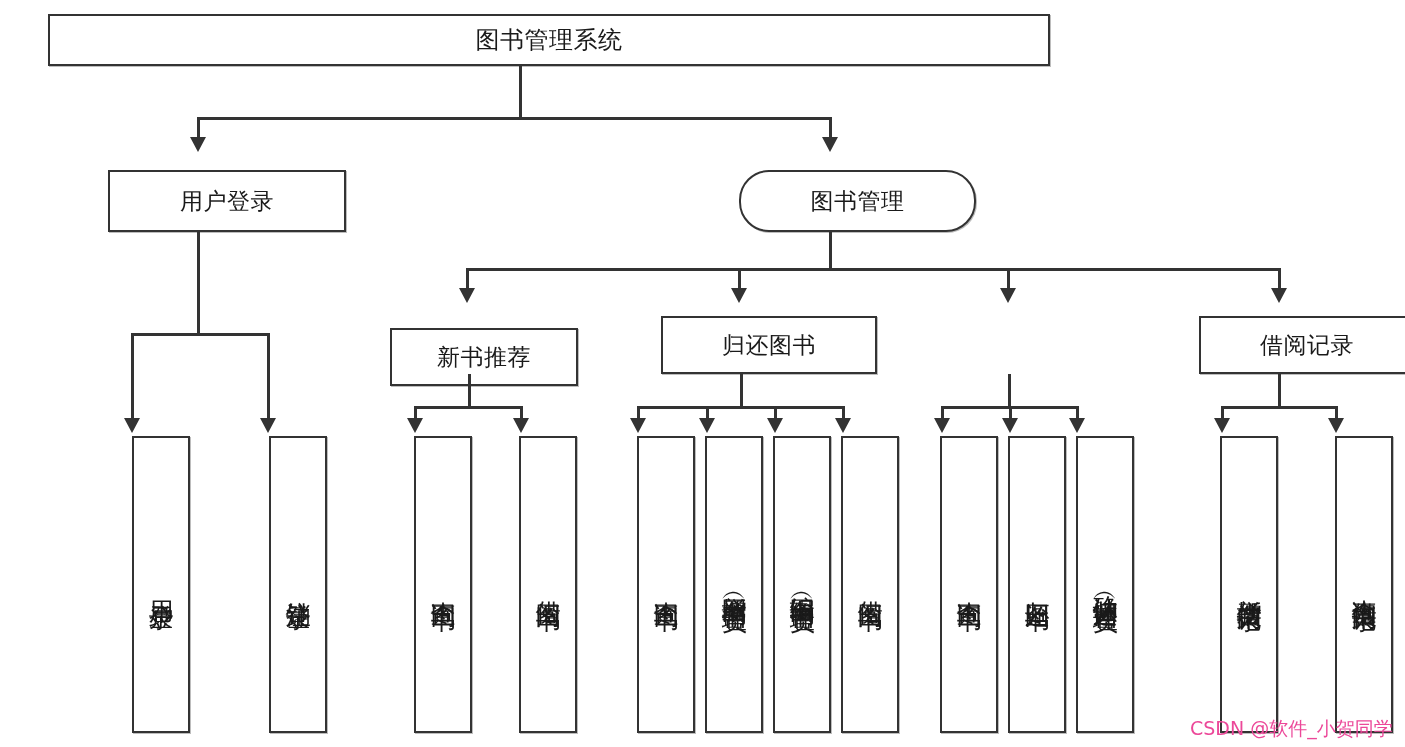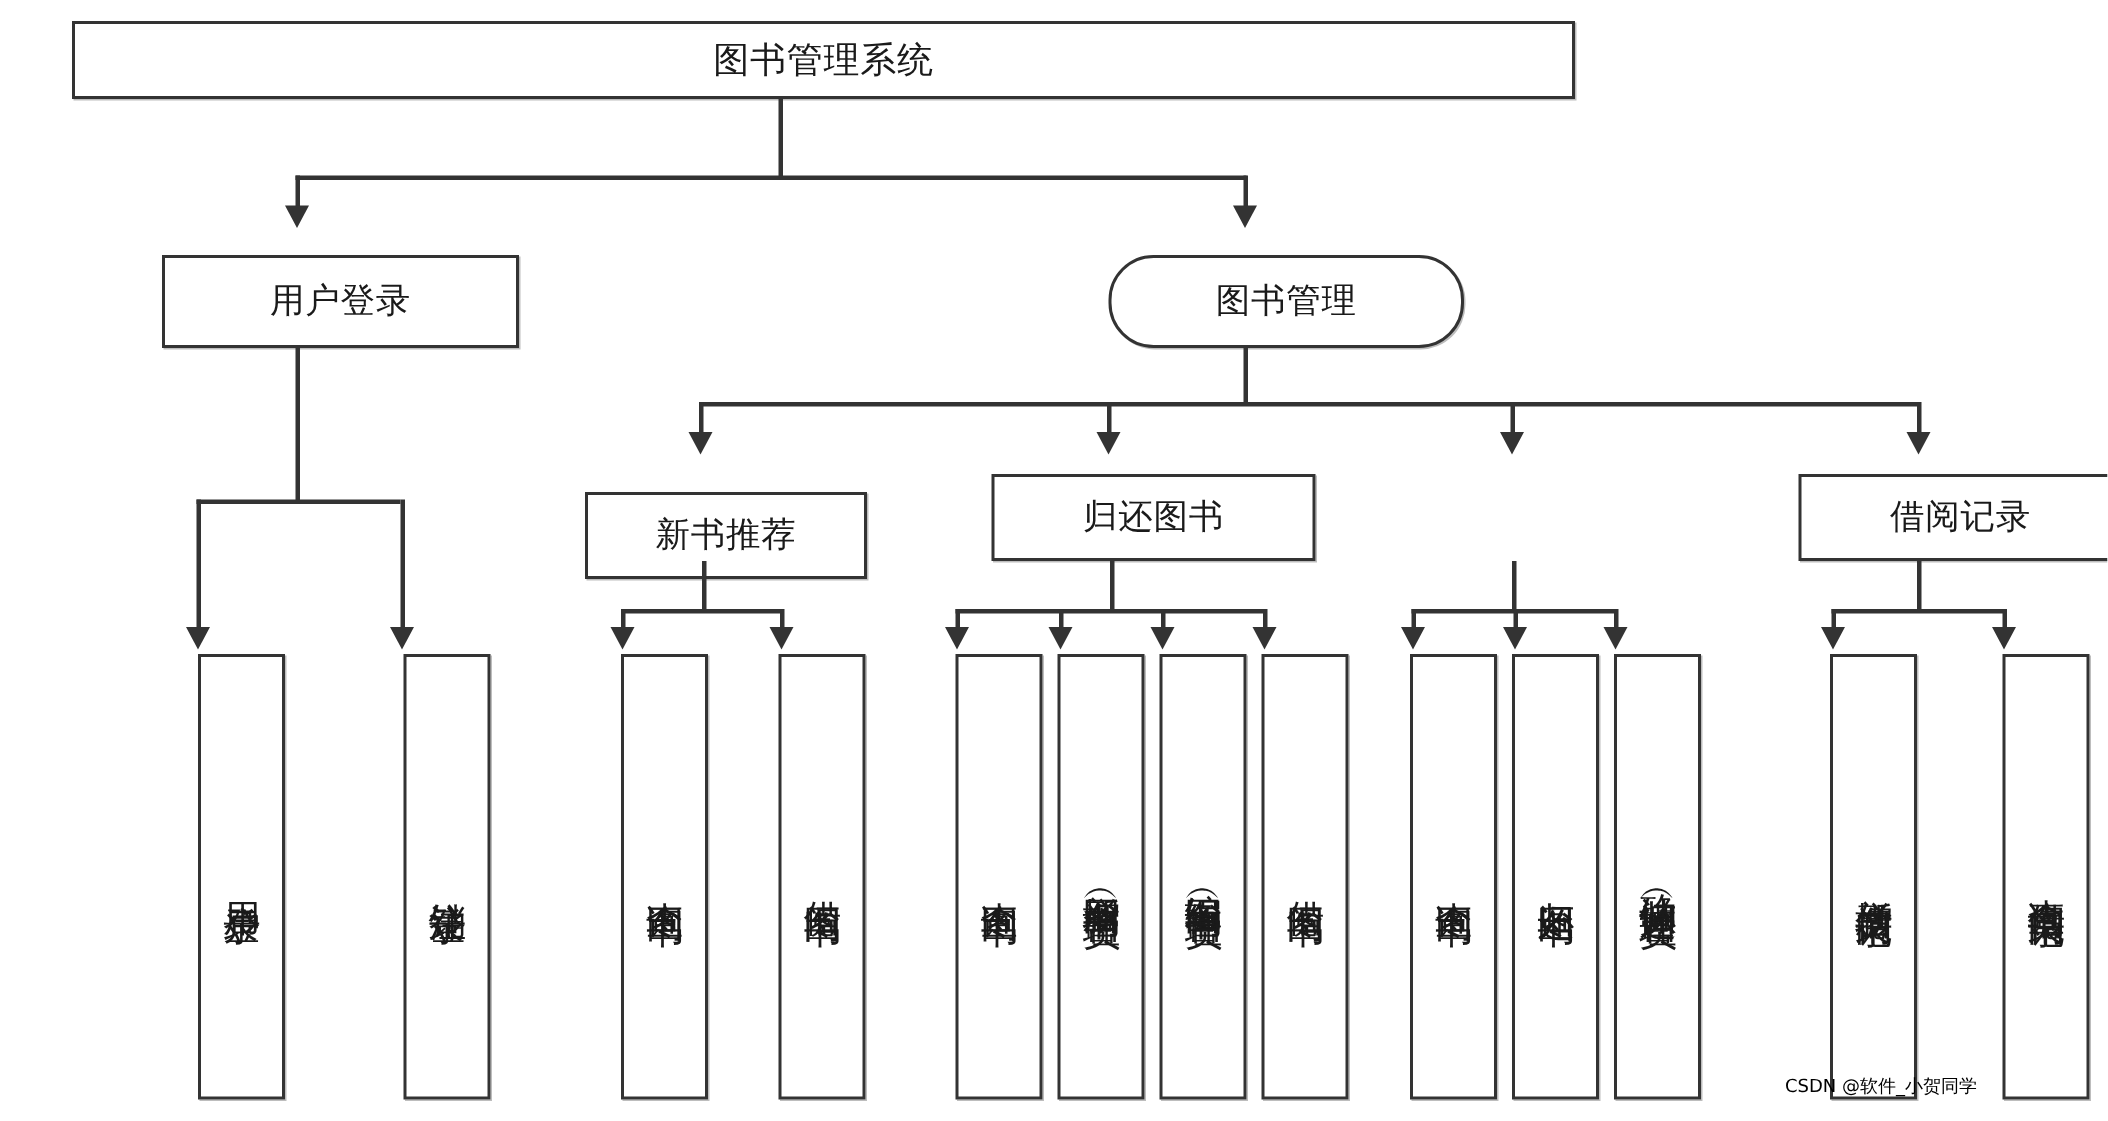--- a/index.html
+++ b/index.html
@@ -66,22 +66,22 @@
     position: absolute;
     width: 0; height: 0;
     border-left: 8px solid transparent;
     border-right: 8px solid transparent;
     border-top: 15px solid #333333;
   }
 
   
   #watermark {
     position: absolute;
-    color: #000000;
-    font-size: 12px;
+    color: #ec4899;
+    font-size: 19px;
     white-space: nowrap;
     user-select: none;
   }
 </style>
 </head>
 <body>
 
 <div id="canvas">
 
   <div class="node h root" style="left:20px; top:14px; width:1002px; height:52px;">

